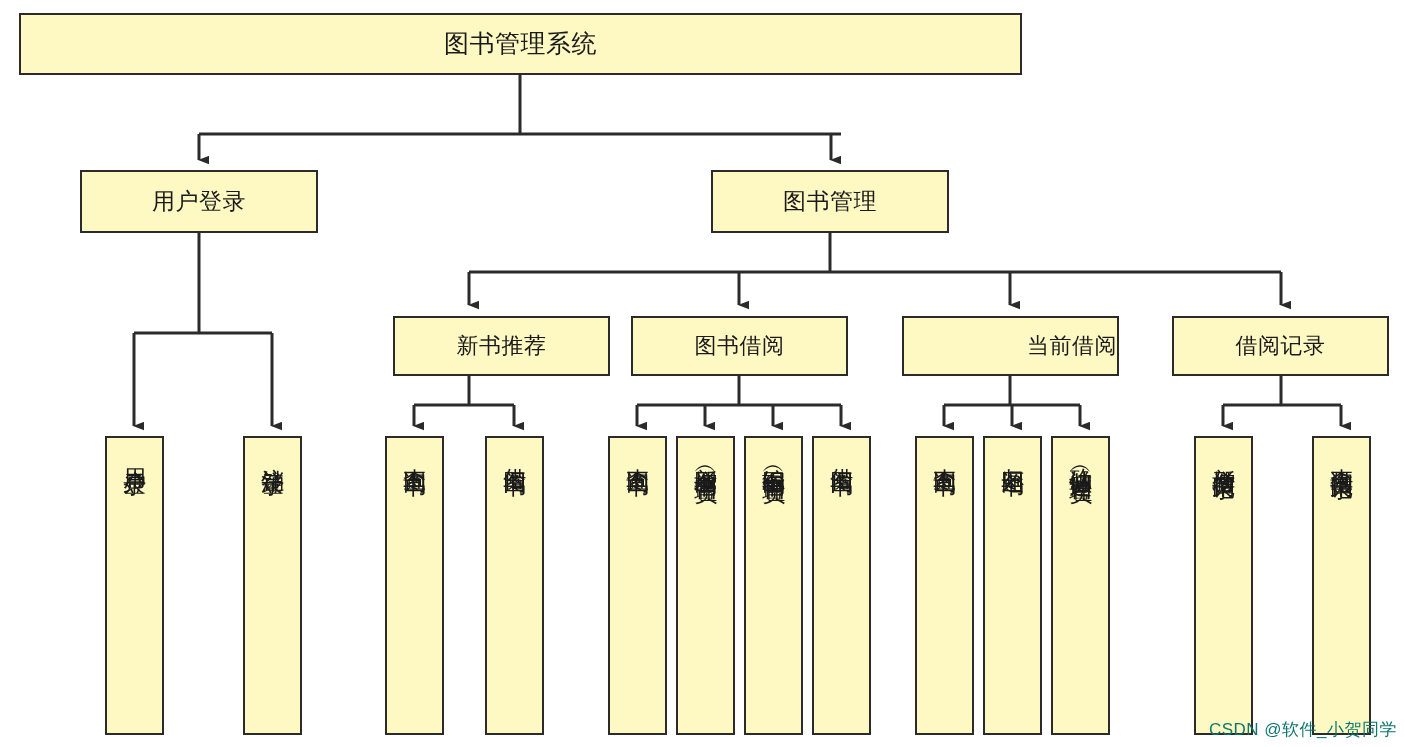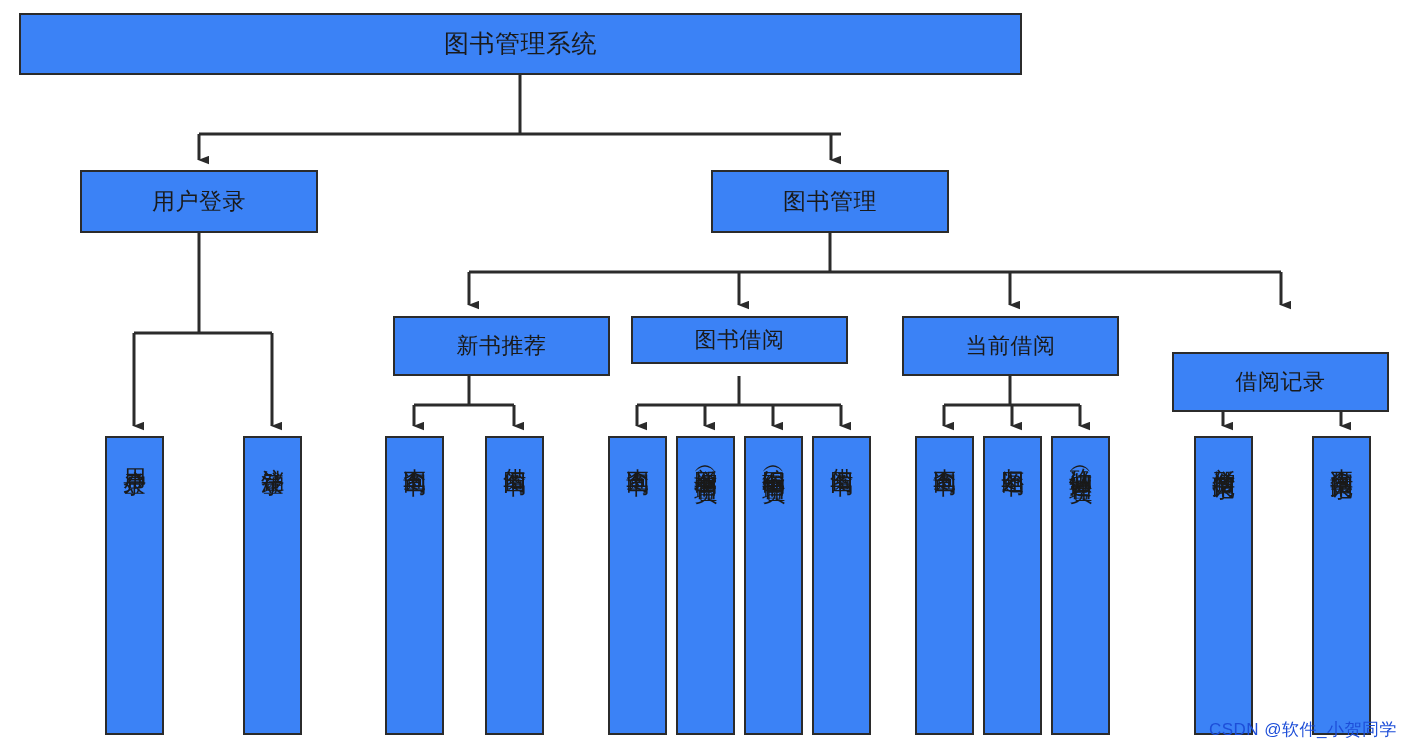--- a/index.html
+++ b/index.html
@@ -21,21 +21,21 @@
     position: absolute;
     left: 0;
     top: 0;
     width: 1405px;
     height: 747px;
   }
   .node-box {
     position: absolute;
     box-sizing: border-box;
     border: 2.5px solid #2b2b2b;
-    background: #3b82f6;
+    background: #fef9c3;
     display: flex;
     align-items: center;
     justify-content: center;
     color: #1a1a1a;
   }
   .node-label {
     text-align: center;
     line-height: 1.18;
     letter-spacing: 0.5px;
     white-space: pre-line;
@@ -62,21 +62,21 @@
     align-items: flex-start;
     justify-content: center;
     padding-top: 12px;
     box-sizing: border-box;
   }
   #watermark {
     position: absolute;
     right: 8px;
     bottom: 6px;
     font-size: 17px;
-    color: #1d4ed8;
+    color: #0f766e;
     letter-spacing: 0.5px;
     white-space: nowrap;
     pointer-events: none;
   }
 </style>
 </head>
 <body>
 
 <div id="canvas">
 
@@ -137,27 +137,27 @@
   <div class="node-box lvl1" style="left:80px; top:170px; width:238px; height:63px;">
     <span class="node-label">用户登录</span>
   </div>
   <div class="node-box lvl1" style="left:711px; top:170px; width:238px; height:63px;align-items:center;">
     <span class="node-label">图书管理</span>
   </div>
 
   <div class="node-box lvl2" style="left:361px; top:316px; width:217px; height:60px;margin-left:32px;">
     <span class="node-label">新书推荐</span>
   </div>
-  <div class="node-box lvl2" style="left:631px; top:316px; width:217px; height:48px;">
+  <div class="node-box lvl2" style="left:631px; top:316px; width:217px; height:60px;">
     <span class="node-label">图书借阅</span>
   </div>
-  <div class="node-box lvl2" style="left:902px; top:316px; width:217px; height:60px;">
+  <div class="node-box lvl2" style="left:902px; top:316px; width:217px; height:60px;justify-content:flex-end;">
     <span class="node-label">当前借阅</span>
   </div>
-  <div class="node-box lvl2" style="left:1172px; top:316px; width:217px; height:60px;margin-top:36px;">
+  <div class="node-box lvl2" style="left:1172px; top:316px; width:217px; height:60px;">
     <span class="node-label">借阅记录</span>
   </div>
 
   <div class="node-box leaf" style="left:105px; top:436px; width:59px; height:299px;">
     <span class="leaf-inner">
       <span class="node-label">用户登录</span>
     </span>
   </div>
   <div class="node-box leaf" style="left:243px; top:436px; width:59px; height:299px;">
     <span class="leaf-inner">

